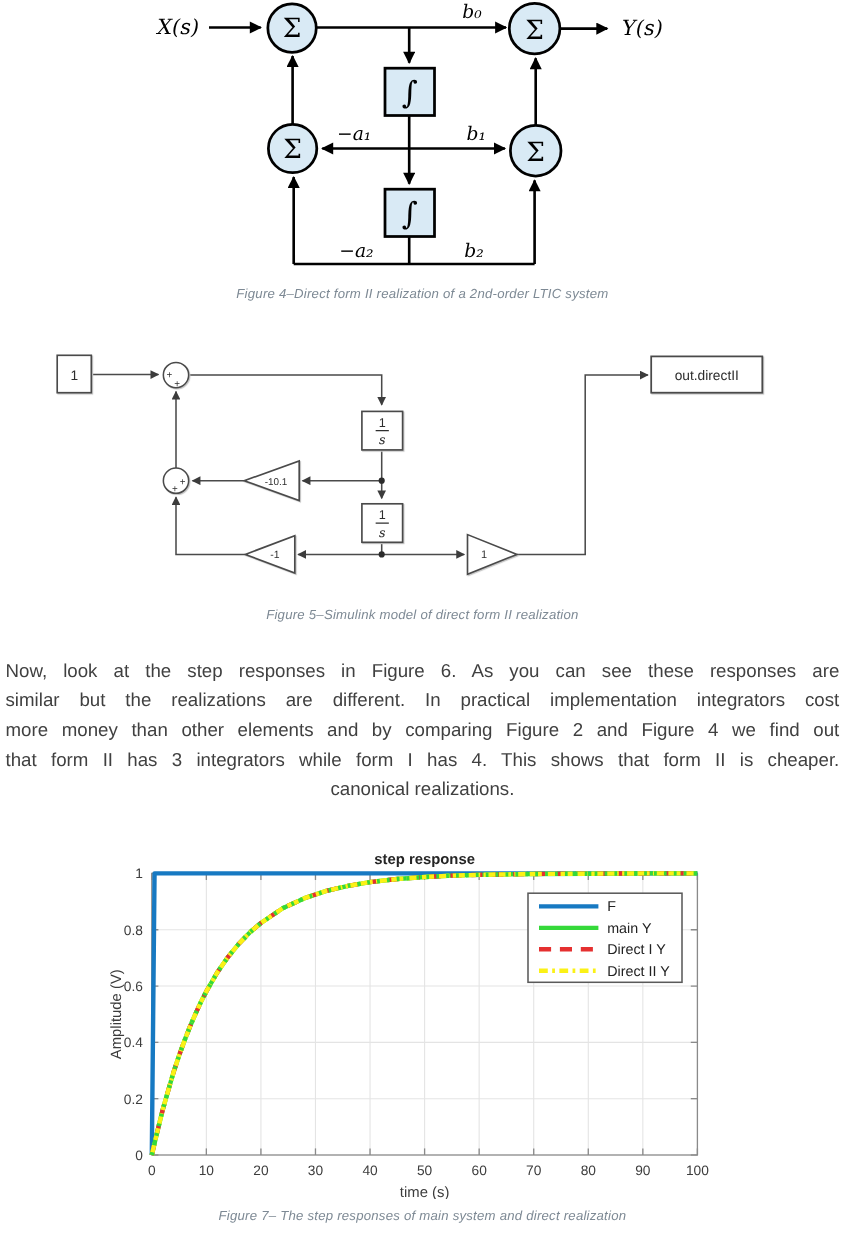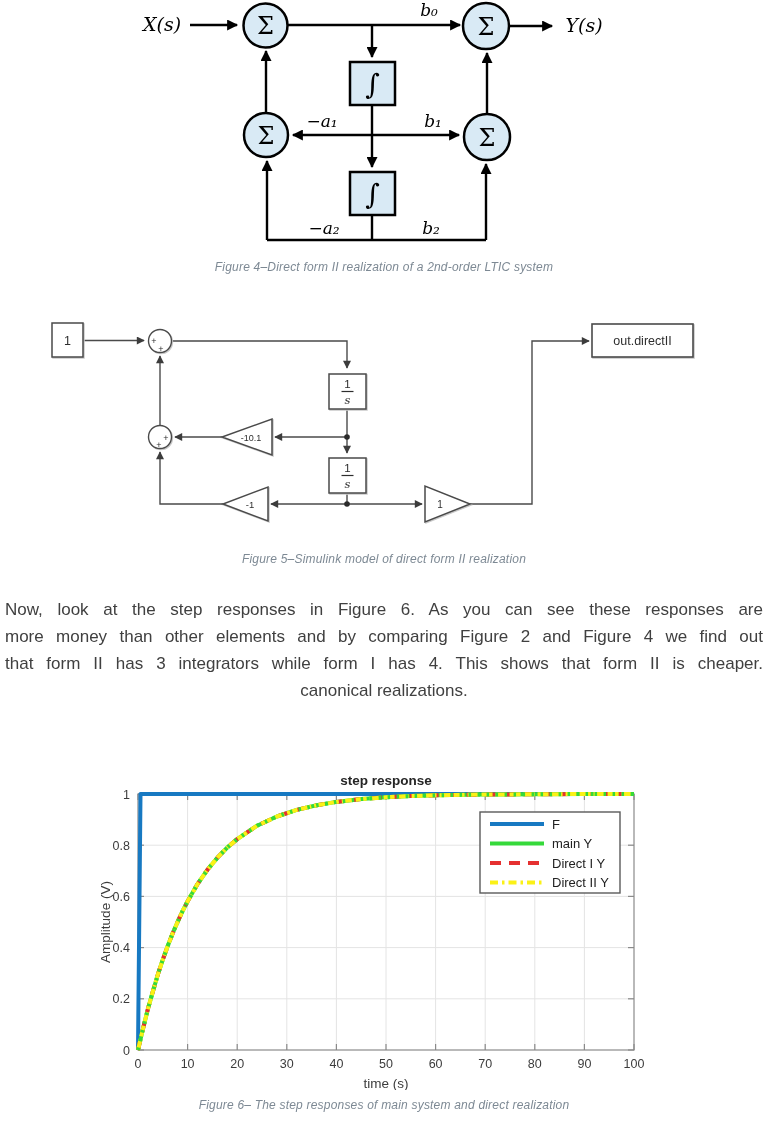--- a/index.html
+++ b/index.html
@@ -158,20 +158,21 @@
   <g class="f5-shadow">
     <rect x="592" y="324" width="101" height="33" fill="#fff" stroke="#4a4a4a" stroke-width="1.6"></rect>
   </g>
   <text class="f5-txt" x="642.5" y="345" font-size="12.5" text-anchor="middle">out.directII</text>
 </svg>
 
 <div class="abs caption" style="top:552px;">Figure 5–Simulink model of direct form II realization</div>
 
 <div class="para" style="top:596px;">
   <div class="jline">Now, look at the step responses in Figure 6. As you can see these responses are</div>
+  <div class="jline">similar but the realizations are different. In practical implementation integrators cost</div>
   <div class="jline">more money than other elements and by comparing Figure 2 and Figure 4 we find out</div>
   <div class="jline">that form II has 3 integrators while form I has 4. This shows that form II is cheaper.</div>
   <div class="lline">canonical realizations.</div>
 </div>
 
 <svg id="chart-svg" class="abs" style="left:0;top:770px;" width="768" height="320" viewBox="0 770 768 320">
     <line x1="187.6" y1="794" x2="187.6" y2="1050" stroke="#e4e4e4" stroke-width="1"></line>
     <line x1="237.2" y1="794" x2="237.2" y2="1050" stroke="#e4e4e4" stroke-width="1"></line>
     <line x1="286.8" y1="794" x2="286.8" y2="1050" stroke="#e4e4e4" stroke-width="1"></line>
     <line x1="336.4" y1="794" x2="336.4" y2="1050" stroke="#e4e4e4" stroke-width="1"></line>
@@ -248,13 +249,13 @@
     <line x1="490" y1="824" x2="544" y2="824" stroke="#1779c2" stroke-width="4"></line>
     <text x="552" y="828.5" font-size="13" fill="#222">F</text>
     <line x1="490" y1="843.5" x2="544" y2="843.5" stroke="#35d93a" stroke-width="4"></line>
     <text x="552" y="848" font-size="13" fill="#222">main Y</text>
     <line x1="490" y1="863" x2="544" y2="863" stroke="#e53030" stroke-width="4" stroke-dasharray="11 8"></line>
     <text x="552" y="867.5" font-size="13" fill="#222">Direct I Y</text>
     <line x1="490" y1="882.5" x2="544" y2="882.5" stroke="#fbf116" stroke-width="4" stroke-dasharray="8 4 2.5 4"></line>
     <text x="552" y="887" font-size="13" fill="#222">Direct II Y</text>
   </svg>
 
-<div class="abs caption" style="top:1098px;">Figure 6– The step responses of main system and direct realization</div>
+<div class="abs caption" style="top:1098px;">Figure 7– The step responses of main system and direct realization</div>
 
 </body></html>

